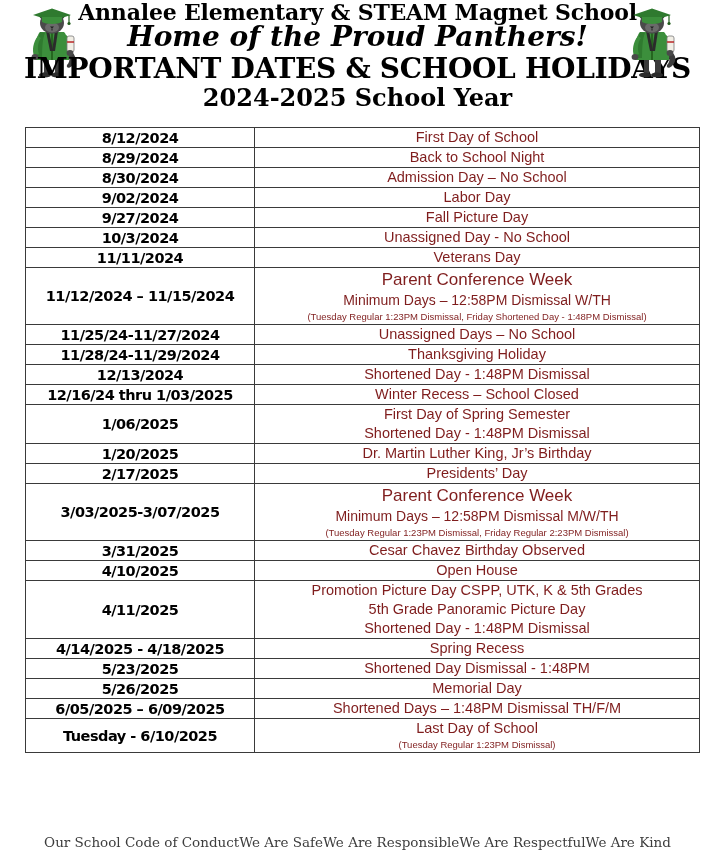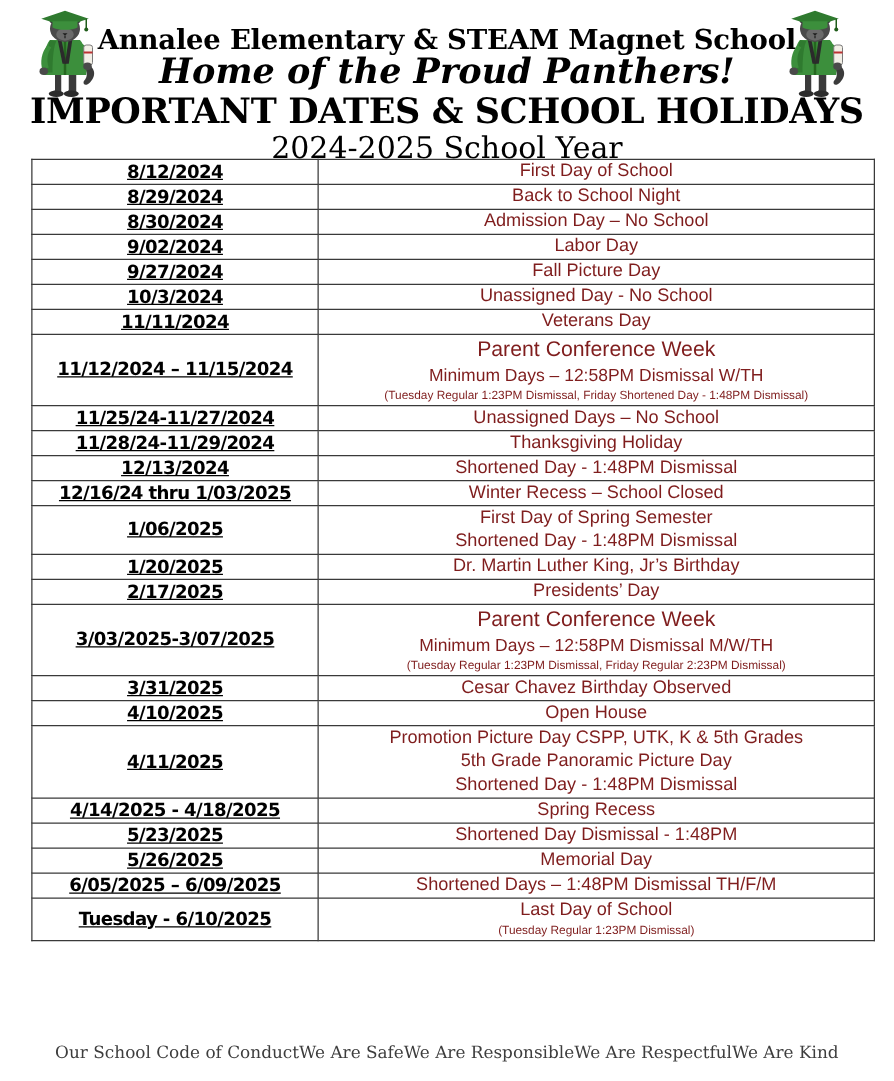--- a/index.html
+++ b/index.html
@@ -28,21 +28,21 @@
     left: 0;
     top: 0;
     width: 715px;
   }
   .school-name {
     font-family: "DejaVu Serif", serif;
     font-weight: bold;
     font-size: 22px;
     letter-spacing: -0.2px;
     line-height: 25px;
-    margin-top: 20px;
+    margin-top: 0;
     white-space: nowrap;
   }
   .tagline {
     font-family: "DejaVu Serif", serif;
     font-weight: bold;
     font-style: italic;
     font-size: 28px;
     line-height: 24px;
     white-space: nowrap;
   }
@@ -51,21 +51,21 @@
     font-weight: bold;
     font-size: 28px;
     line-height: 31px;
     letter-spacing: -0.3px;
     margin-top: 4px;
     white-space: nowrap;
     text-align: center;
   }
   .sub-title {
     font-family: "DejaVu Serif", serif;
-    font-weight: normal;
+    font-weight: bold;
     font-size: 24px;
     line-height: 28px;
     white-space: nowrap;
   }
 
   
   .mascot {
     position: absolute;
     top: 6px;
     width: 62px;
@@ -93,21 +93,20 @@
     text-align: center;
   }
   td.date-cell {
     width: 228px;
     font-family: "DejaVu Sans", sans-serif;
     font-weight: bold;
     font-size: 14.5px;
     letter-spacing: -0.5px;
     padding: 1px 2px;
     line-height: 18px;
-    text-decoration: underline;
   }
   td.desc-cell {
     width: 444px;
     font-family: "Liberation Sans", sans-serif;
     font-size: 14.5px;
     padding: 1px 4px;
     line-height: 18px;
     color: #7f1d1d;
   }
   .desc-main {

